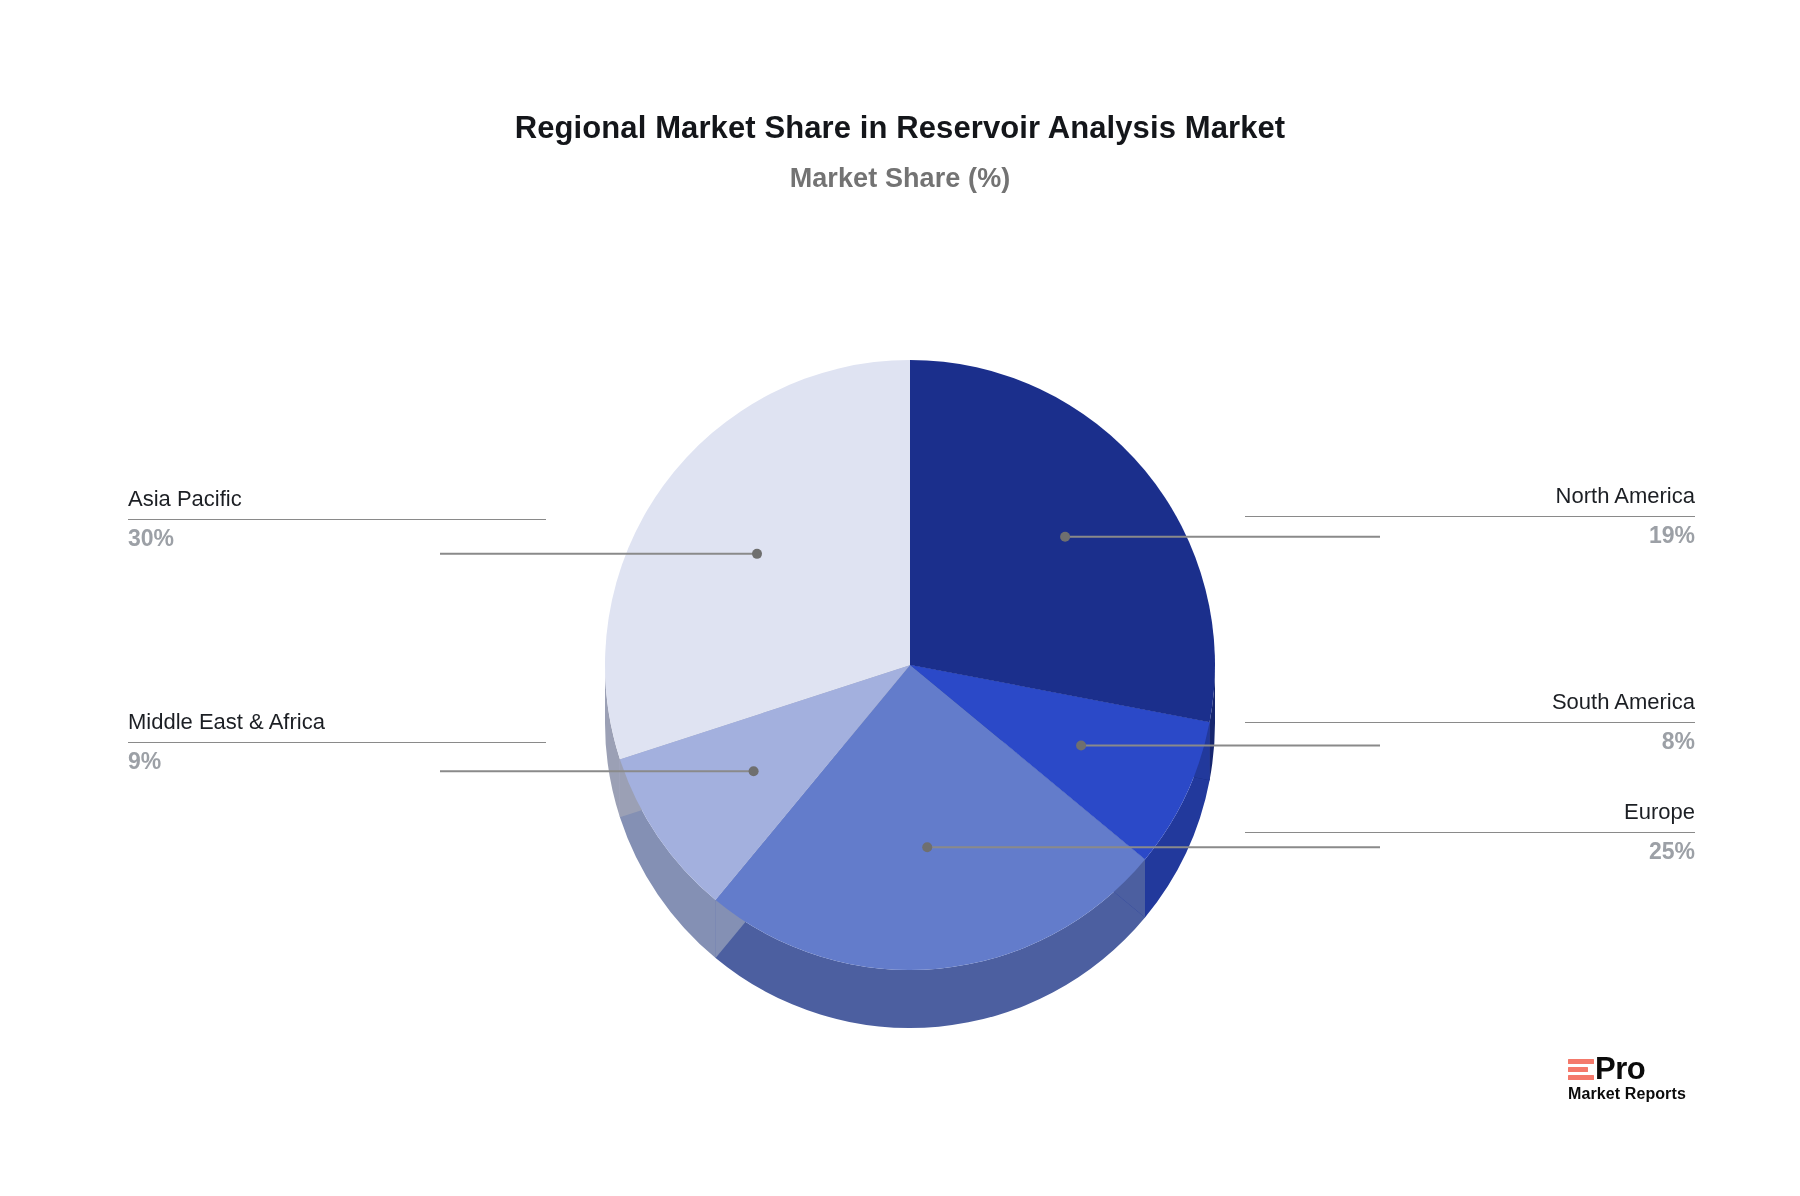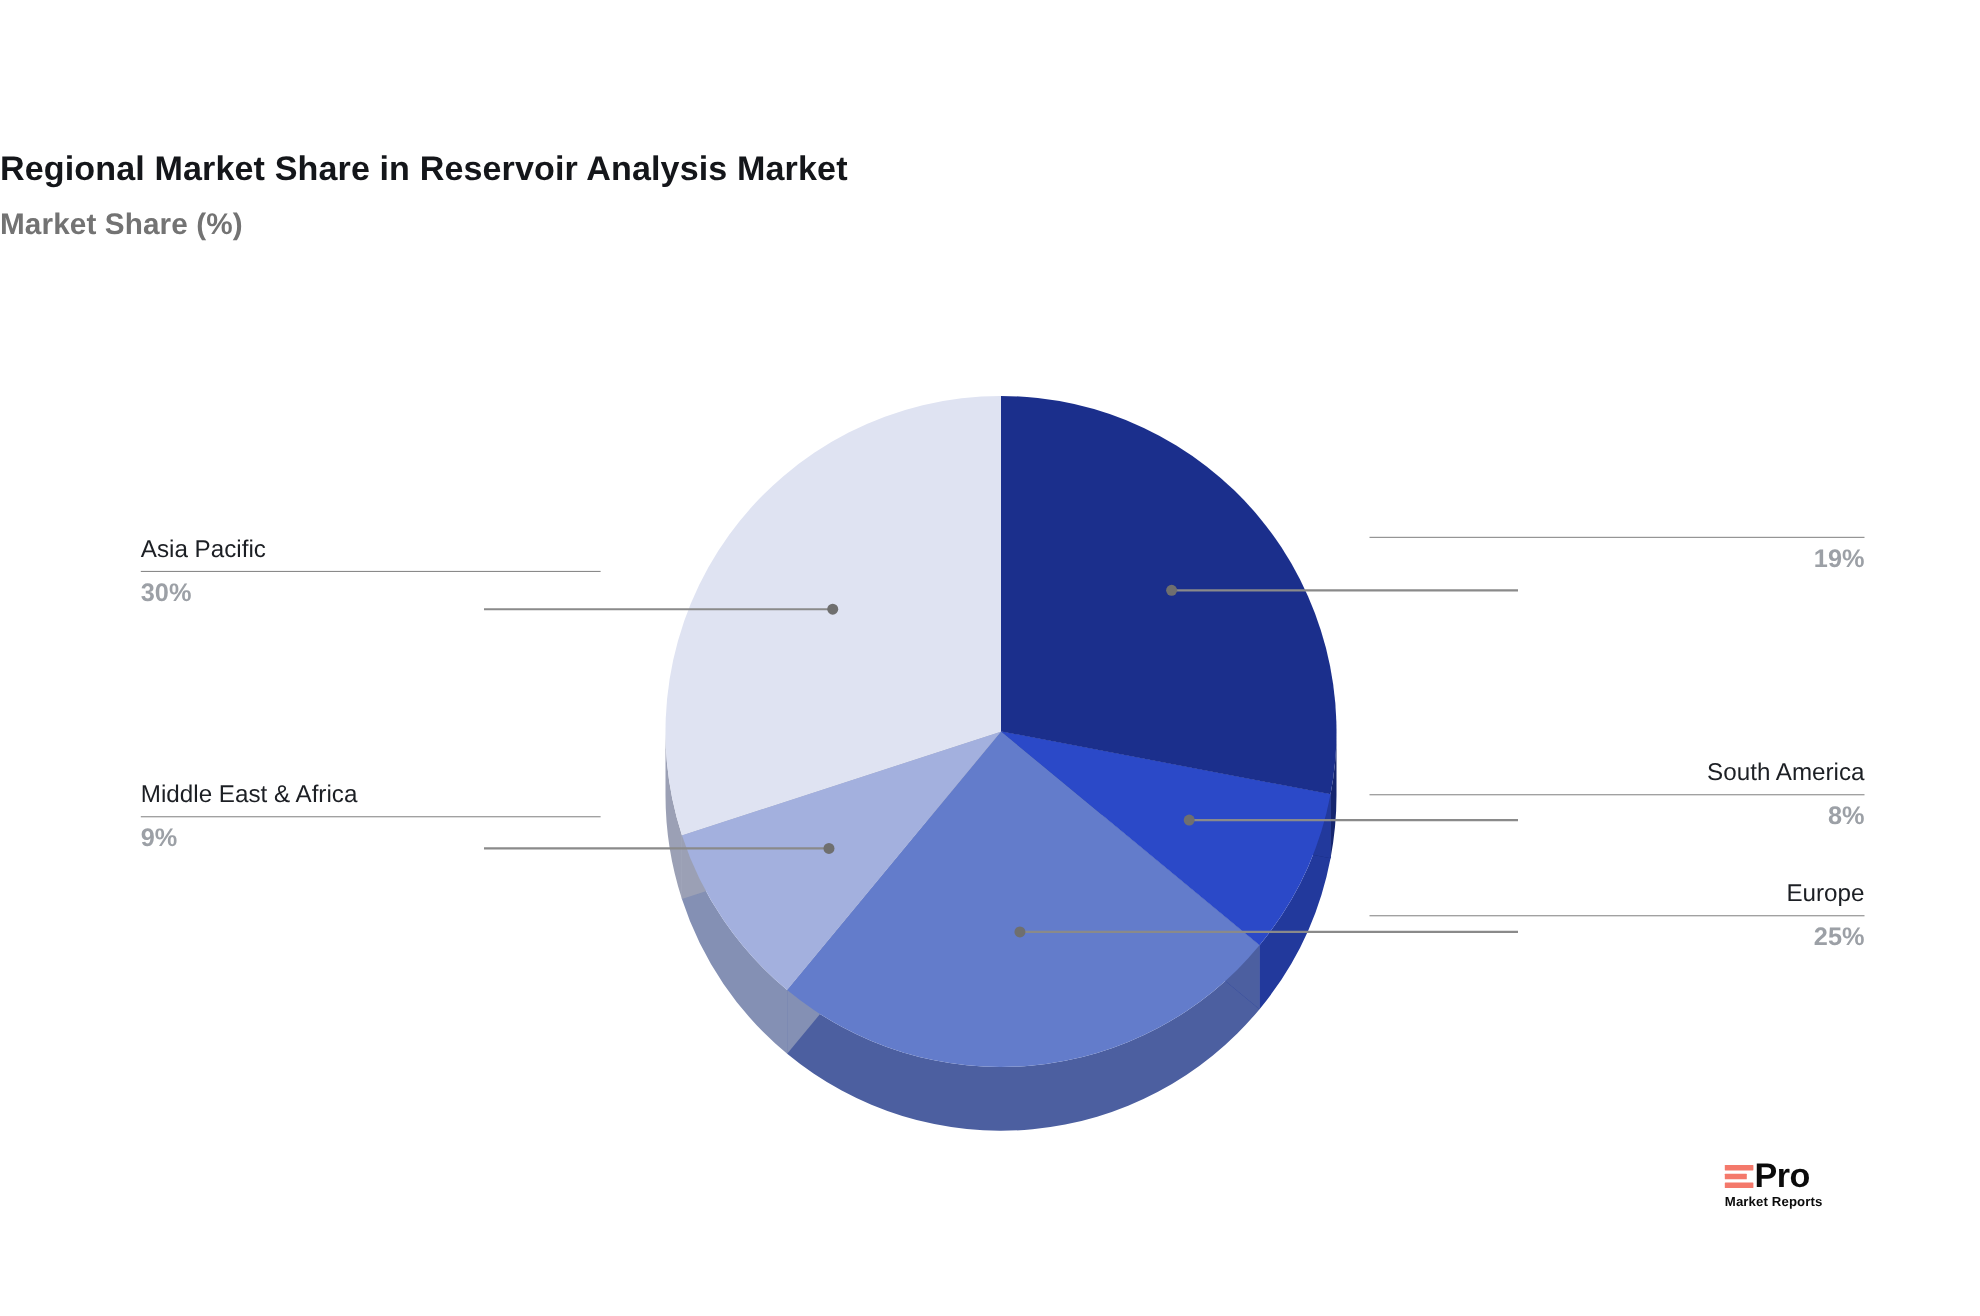--- a/index.html
+++ b/index.html
@@ -18,24 +18,24 @@
 
   .canvas {
     position: absolute;
     inset: 0;
     background: #ffffff;
   }
 
   
   .title-block {
     position: absolute;
-    top: 135px;
+    top: 109px;
     left: 0;
     width: 1800px;
-    text-align: left;
+    text-align: center;
   }
   .chart-title {
     font-size: 31px;
     font-weight: bold;
     color: #14161a;
     letter-spacing: 0.1px;
     line-height: 1.2;
   }
   .chart-subtitle {
     margin-top: 16px;
@@ -123,21 +123,21 @@
   .logo-bars span.b2 { width: 20px; }
   .logo-bars span.b3 { width: 26px; }
   .logo-pro {
     font-size: 31px;
     font-weight: bold;
     color: #0b0b0b;
     line-height: 0.92;
     letter-spacing: -0.5px;
   }
   .logo-sub {
-    font-size: 12px;
+    font-size: 16px;
     font-weight: bold;
     color: #0b0b0b;
     letter-spacing: 0.1px;
     margin-top: 1px;
   }
 </style>
 </head>
 <body>
 
 <div class="canvas">
@@ -196,20 +196,21 @@
     <div class="cl-value">30%</div>
   </div>
 
   <div class="callout left" id="callout-mea">
     <div class="cl-name">Middle East &amp; Africa</div>
     <div class="cl-rule"></div>
     <div class="cl-value">9%</div>
   </div>
 
   <div class="callout right" id="callout-north-america">
+    <div class="cl-name">North America</div>
     <div class="cl-rule"></div>
     <div class="cl-value">19%</div>
   </div>
 
   <div class="callout right" id="callout-south-america">
     <div class="cl-name">South America</div>
     <div class="cl-rule"></div>
     <div class="cl-value">8%</div>
   </div>
 

